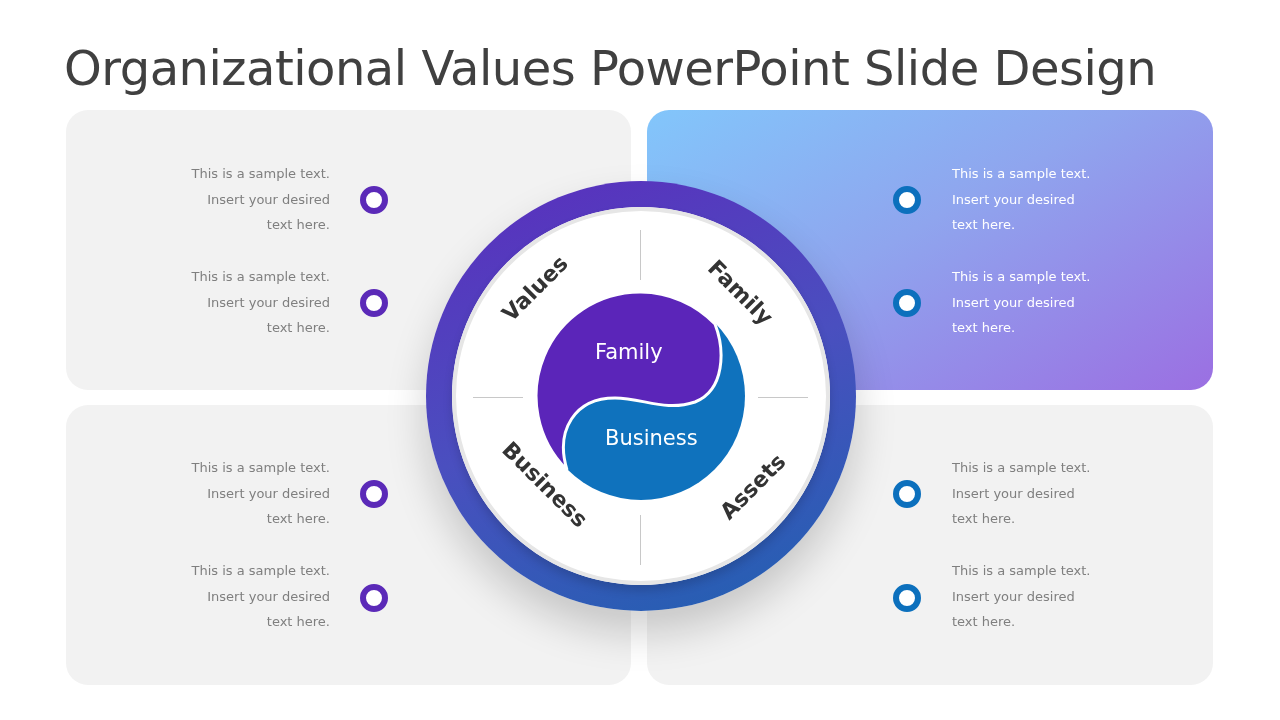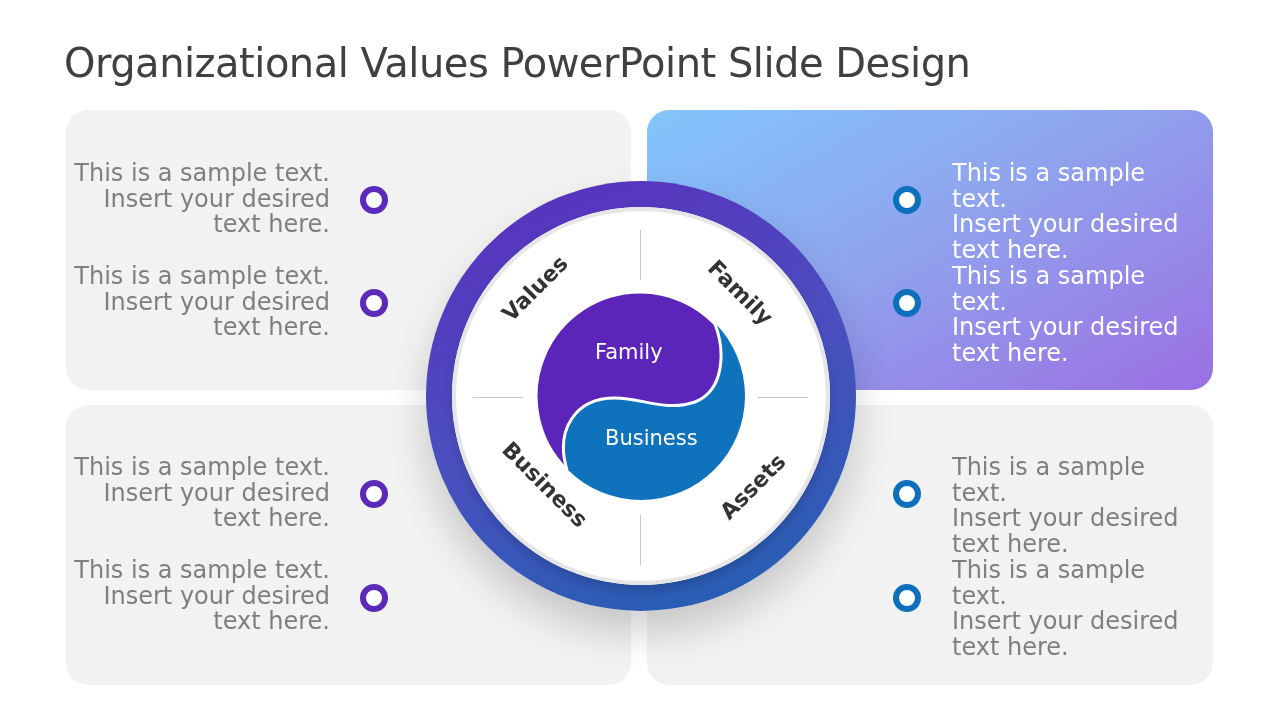--- a/index.html
+++ b/index.html
@@ -1,23 +1,23 @@
 <!DOCTYPE html>
 <html><head>
   <meta charset="utf-8">
   <style>
     html, body { margin:0; padding:0; }
     body { width:1280px; height:720px; background:#ffffff; position:relative; overflow:hidden; font-family:"DejaVu Sans", sans-serif; }
-    .title { position:absolute; left:64px; top:40px; font-size:40px; color:#404040; letter-spacing:-0.5px; white-space:nowrap; font-family:"DejaVu Sans", sans-serif; }
+    .title { position:absolute; left:64px; top:40px; font-size:48px; color:#404040; letter-spacing:-0.5px; white-space:nowrap; font-family:"DejaVu Sans", sans-serif; }
     .panel { position:absolute; border-radius:22px; background:#f2f2f2; }
     #p-tl { left:66px; top:110px; width:565px; height:280px; }
     #p-tr { left:647px; top:110px; width:566px; height:280px; background:linear-gradient(150deg,#82c6fb 0%,#8fa5ee 45%,#9b6fe2 100%); }
     #p-bl { left:66px; top:405px; width:565px; height:280px; }
     #p-br { left:647px; top:405px; width:566px; height:280px; }
-    .item { position:absolute; font-size:24px; line-height:25.5px; color:#7f7f7f; }
+    .item { position:absolute; font-size:13px; line-height:25.5px; color:#7f7f7f; }
     .item.left { text-align:right; width:270px; }
     .item.right { text-align:left; width:230px; }
     .item.white { color:#ffffff; }
     .dot { position:absolute; width:16px; height:16px; border-radius:50%; border:6px solid #5b2ab8; background:#fff; }
     .dot.blue { border-color:#0c70bd; }
     .ring { position:absolute; left:426px; top:181px; width:430px; height:430px; border-radius:50%;
       background:linear-gradient(160deg,#5b2dbd 0%,#4a4fbf 50%,#1f62b0 100%);
       box-shadow:0 22px 40px rgba(0,0,0,0.18); }
     .inner { position:absolute; left:452px; top:207px; width:378px; height:378px; border-radius:50%;
       background:#ffffff; box-shadow:0 0 0 4px #e6e6e6 inset, 0 6px 10px rgba(0,0,0,0.15); }

